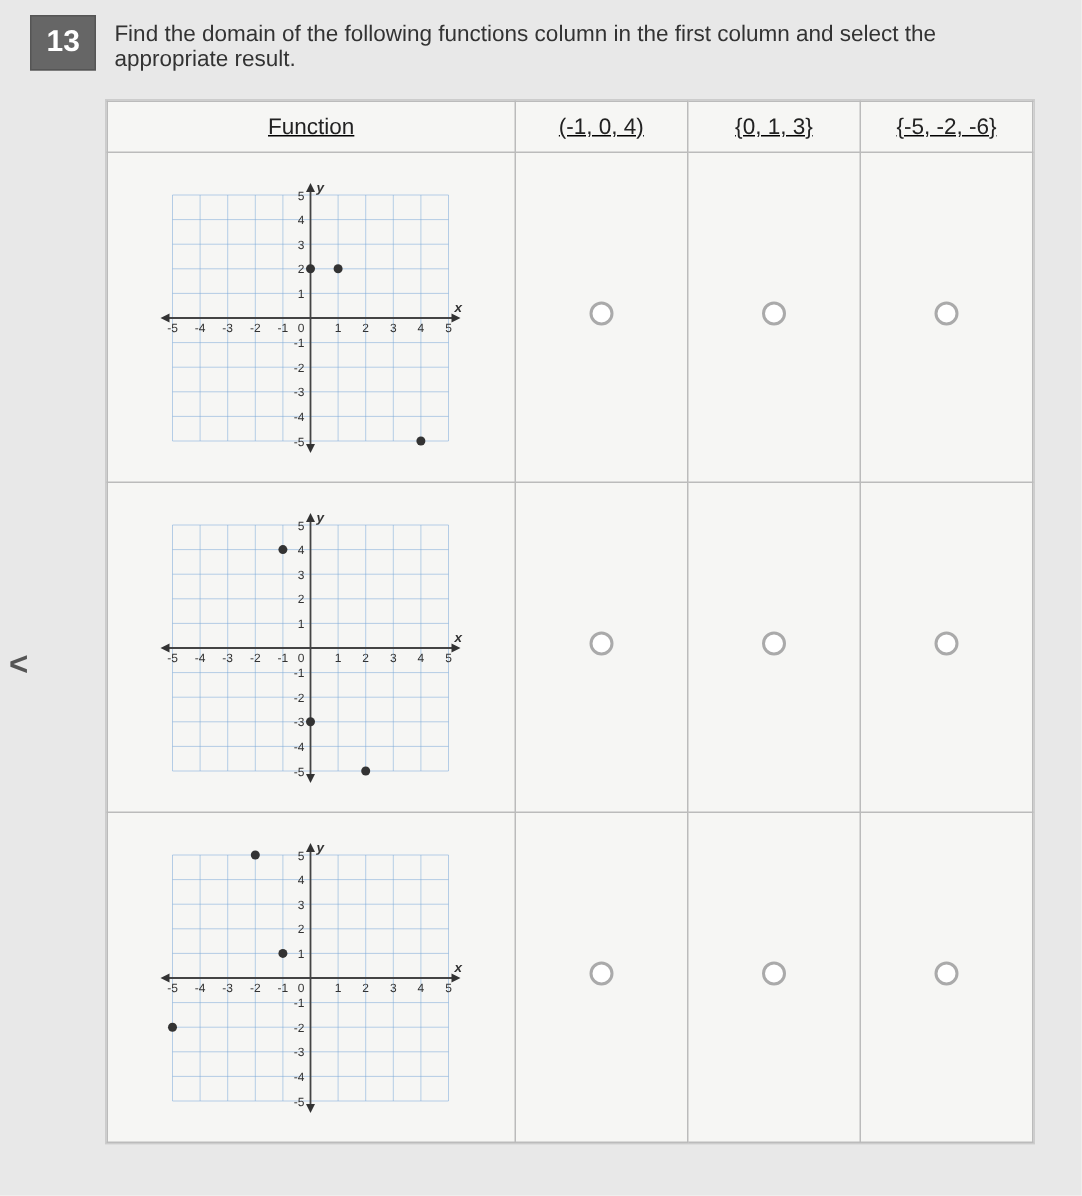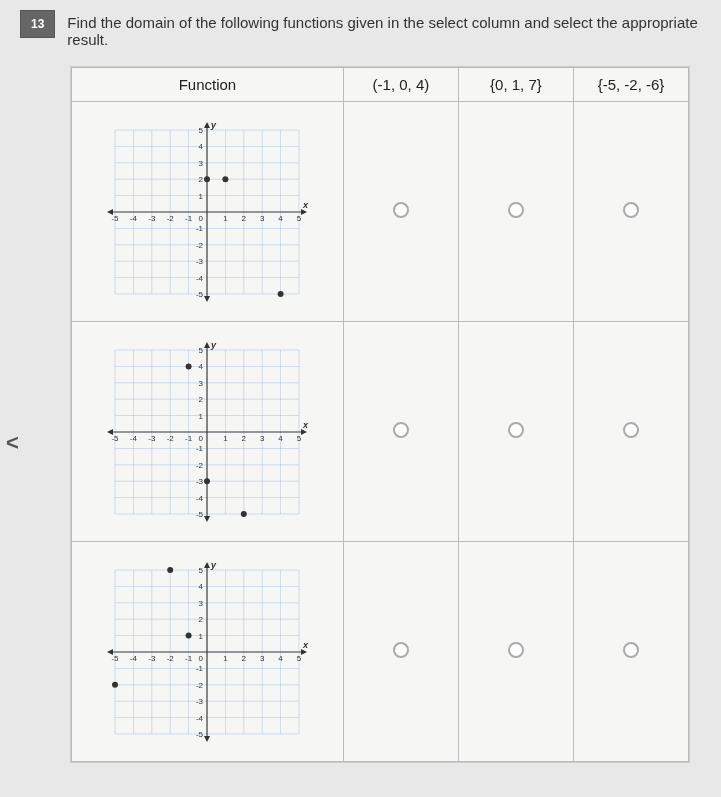--- a/index.html
+++ b/index.html
@@ -16,36 +16,37 @@
       align-items: flex-start;
       gap: 12px;
       margin-bottom: 18px;
     }
     .qnum {
       background: #666;
       color: #fff;
       font-weight: bold;
       padding: 6px 10px;
       border: 1px solid #555;
-      font-size: 12px;
+      font-size: 20px;
     }
     .prompt {
       font-size: 15px;
       color: #333;
       padding-top: 4px;
     }
     .sheet {
       background: #f6f6f4;
       border: 1px solid #ccc;
       margin-left: 50px;
       width: 620px;
     }
     table.grid {
       border-collapse: collapse;
       width: 100%;
+      text-decoration: underline;
     }
     table.grid th, table.grid td {
       border: 1px solid #bbb;
       text-align: center;
       vertical-align: middle;
     }
     table.grid th {
       font-weight: normal;
       font-size: 15px;
       padding: 8px 6px;
@@ -81,32 +82,32 @@
     .plot text { font-size: 8px; fill: #333; font-family: Arial; }
     .plot text.lbl { font-size: 9px; font-weight: bold; font-style: italic; }
     .plot circle.pt { fill: #333; }
     .plot polygon.arrow { fill: #333; }
   </style>
 </head>
 <body>
 
 <div class="header">
   <div class="qnum">13</div>
-  <div class="prompt">Find the domain of the following functions given in the select column and select the appropriate result.</div>
+  <div class="prompt">Find the domain of the following functions column in the first column and select the appropriate result.</div>
 </div>
 
 <div class="chevron">&lt;</div>
 
 <div class="sheet">
   <table class="grid">
     <thead>
       <tr>
         <th class="func">Function</th>
         <th>(-1, 0, 4)</th>
-        <th>{0, 1, 7}</th>
+        <th>{0, 1, 3}</th>
         <th>{-5, -2, -6}</th>
       </tr>
     </thead>
     <tbody id="rows">
         <tr>
           <td class="func-cell">
             <svg class="plot" viewBox="0 0 220 200">
               <line class="gridl" x1="18" y1="182" x2="18" y2="18"></line>
               <line class="gridl" x1="36.400000000000006" y1="182" x2="36.400000000000006" y2="18"></line>
               <line class="gridl" x1="54.800000000000004" y1="182" x2="54.800000000000004" y2="18"></line>

